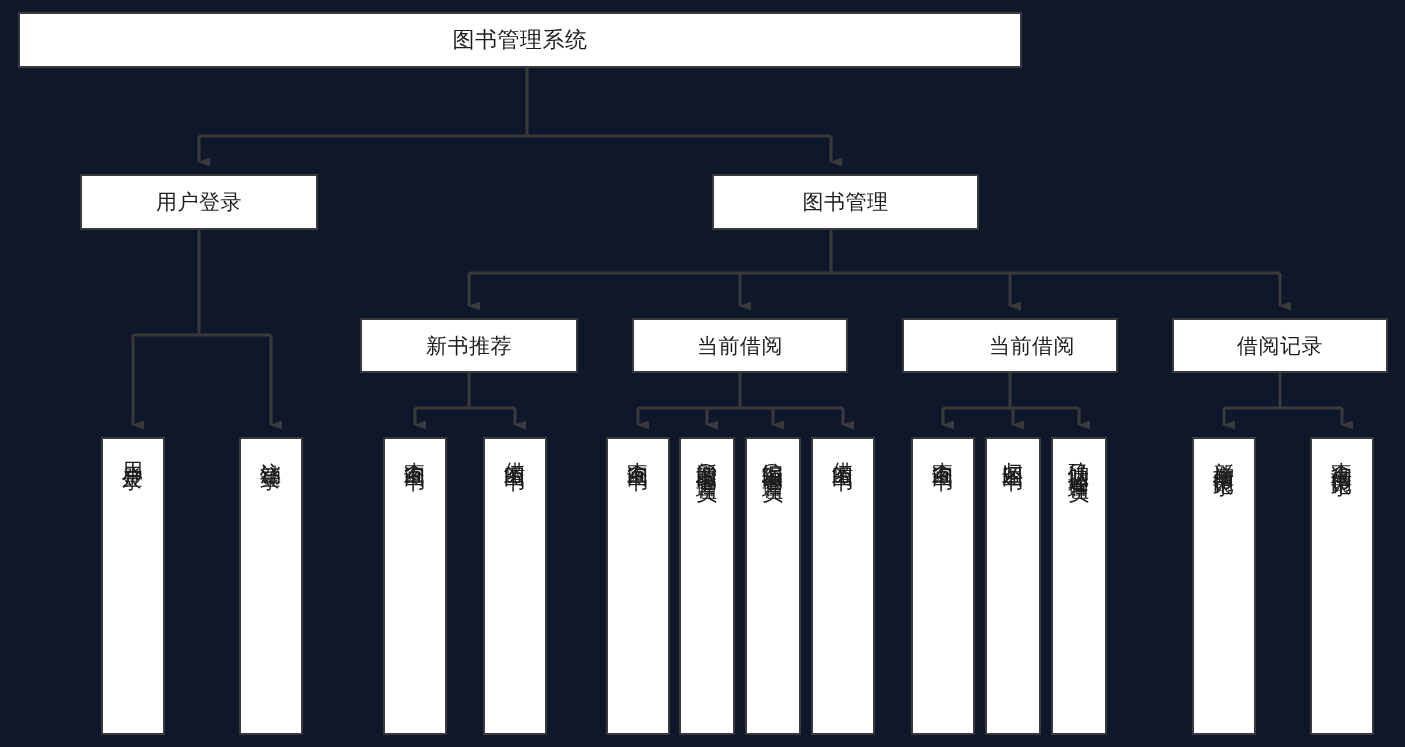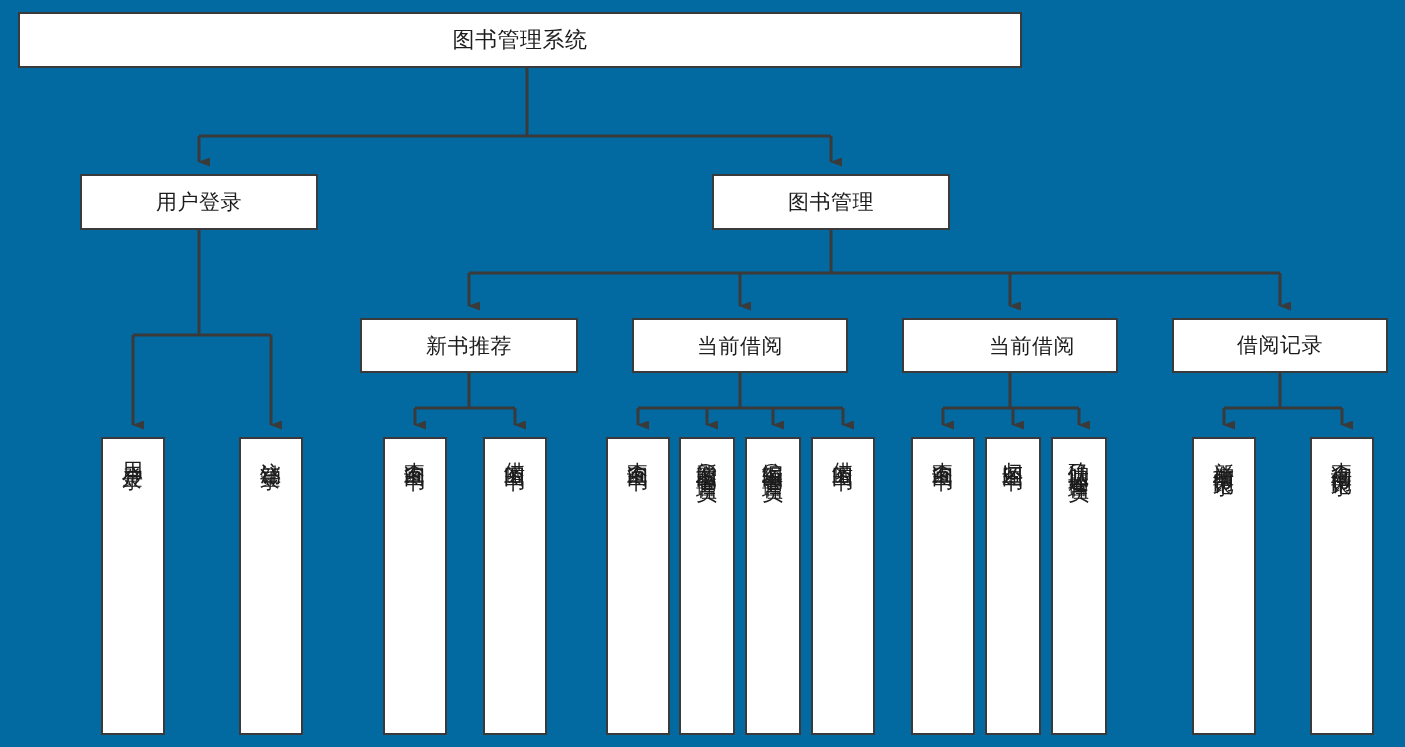--- a/index.html
+++ b/index.html
@@ -7,21 +7,21 @@
     padding: 0;
     background: #ffffff;
   }
   body {
     font-family: "Liberation Sans", "DejaVu Sans", sans-serif;
   }
   #diagram-root {
     position: relative;
     width: 1405px;
     height: 747px;
-    background: #0369a1;
+    background: #0f172a;
     overflow: hidden;
   }
   svg.connectors {
     position: absolute;
     left: 0;
     top: 0;
     width: 1405px;
     height: 747px;
     pointer-events: none;
   }
@@ -116,34 +116,34 @@
       </g>
   </svg>
 
   <div class="node root" style="left:18px; top:12px; width:1004px; height:56px;">
     <span class="label">图书管理系统</span>
   </div>
 
   <div class="node horiz" style="left:80px; top:174px; width:238px; height:56px;">
     <span class="label">用户登录</span>
   </div>
-  <div class="node horiz" style="left:712px; top:174px; width:238px; height:56px;">
+  <div class="node horiz" style="left:712px; top:174px; width:267px; height:56px;">
     <span class="label">图书管理</span>
   </div>
 
   <div class="node horiz" style="left:360px; top:318px; width:218px; height:55px;">
     <span class="label">新书推荐</span>
   </div>
   <div class="node horiz" style="left:632px; top:318px; width:216px; height:55px;">
     <span class="label">当前借阅</span>
   </div>
   <div class="node horiz" style="left:902px; top:318px; width:216px; height:55px;padding-left:44px;">
     <span class="label">当前借阅</span>
   </div>
-  <div class="node horiz" style="left:1172px; top:318px; width:216px; height:55px;font-family:Liberation Serif, serif;">
+  <div class="node horiz" style="left:1172px; top:318px; width:216px; height:55px;">
     <span class="label">借阅记录</span>
   </div>
 
   <div class="node vert" style="left:101px; top:437px; width:64px; height:298px;">
     <span class="label">用户登录</span>
   </div>
   <div class="node vert" style="left:239px; top:437px; width:64px; height:298px;">
     <span class="label">注销登录</span>
   </div>
 

